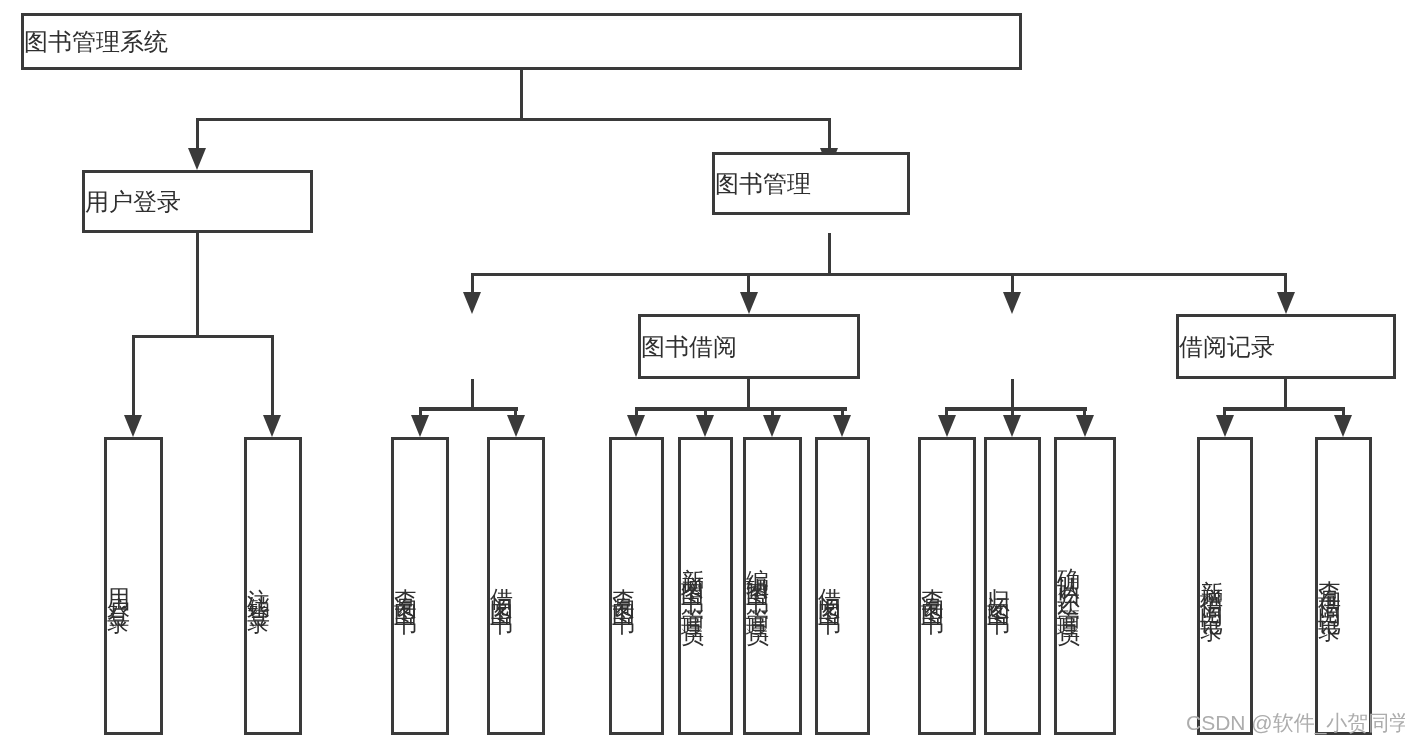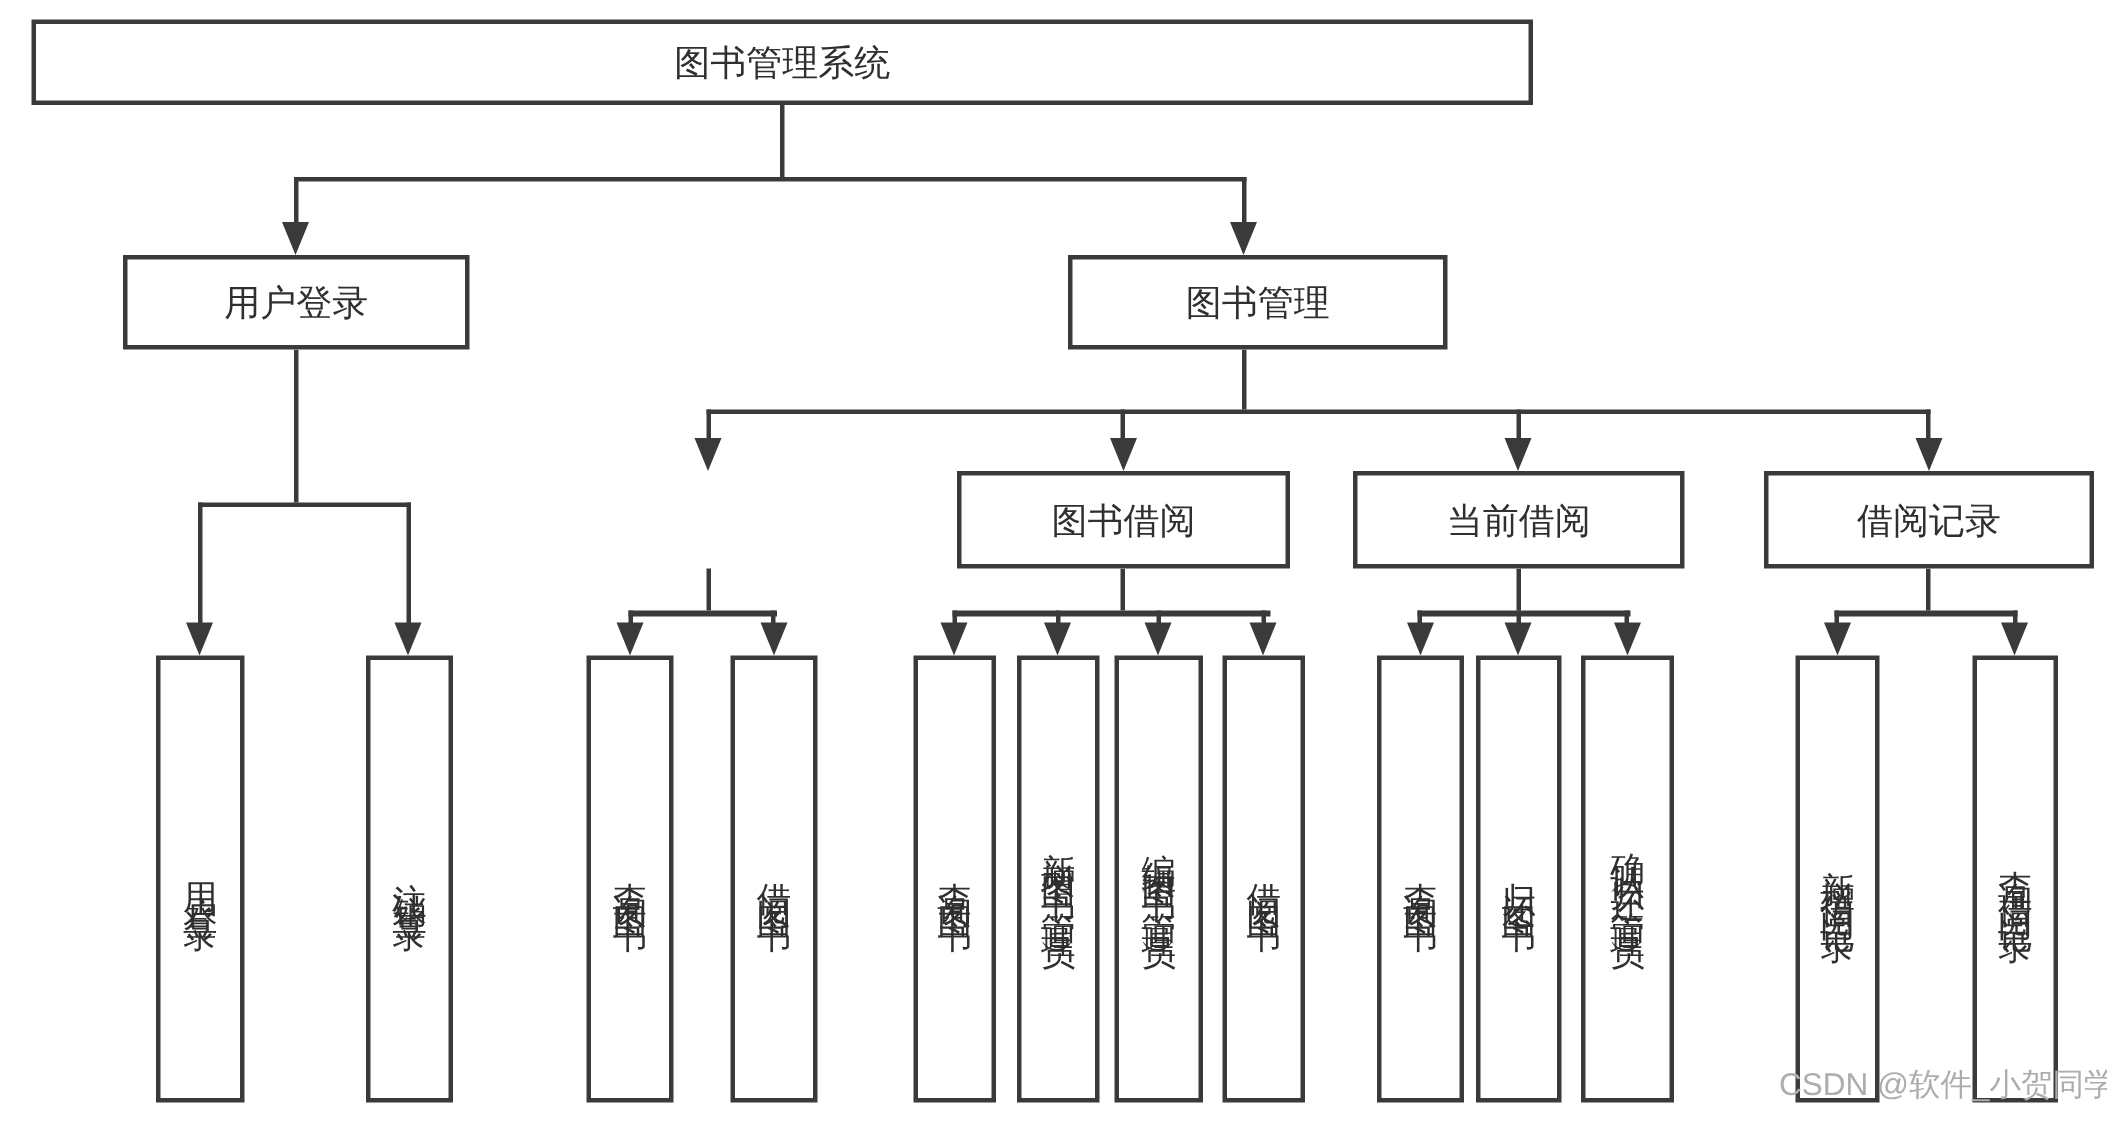--- a/index.html
+++ b/index.html
@@ -17,21 +17,21 @@
     font-family: "Liberation Sans", sans-serif;
     overflow: hidden;
   }
   .bx {
     position: absolute;
     box-sizing: border-box;
     border: 3px solid var(--line);
     background: var(--background);
     display: flex;
     align-items: center;
-    justify-content: center;
+    justify-content: flex-start;
     color: var(--text);
     font-size: 24px;
     z-index: 2;
     white-space: nowrap;
   }
   .bx.v { font-size: 23px; }
   .bx.v .lbl {
     writing-mode: vertical-rl;
     text-orientation: mixed;
     letter-spacing: 8px;
@@ -73,21 +73,21 @@
   <div class="ln" style="left:520px;top:70px;width:3px;height:48px"></div>
   <div class="ln" style="left:196px;top:118px;width:635px;height:3px"></div>
   <div class="ln" style="left:196px;top:118px;width:3px;height:33px"></div>
   <div class="ar" style="left:188px;top:148px"></div>
   <div class="ln" style="left:828px;top:118px;width:3px;height:33px"></div>
   <div class="ar" style="left:820px;top:148px"></div>
 
   <div class="bx" style="left:82px;top:170px;width:231px;height:63px">
     <span class="lbl">用户登录</span>
   </div>
-  <div class="bx" style="left:712px;top:170px;width:253px;height:63px">
+  <div class="bx" style="left:712px;top:152px;width:198px;height:63px">
     <span class="lbl">图书管理</span>
   </div>
 
   <div class="ln" style="left:196px;top:233px;width:3px;height:102px"></div>
   <div class="ln" style="left:132px;top:335px;width:142px;height:3px"></div>
   <div class="ln" style="left:132px;top:335px;width:3px;height:82px"></div>
   <div class="ar" style="left:124px;top:415px"></div>
   <div class="ln" style="left:271px;top:335px;width:3px;height:82px"></div>
   <div class="ar" style="left:263px;top:415px"></div>
 
@@ -97,23 +97,20 @@
   <div class="ar" style="left:463px;top:292px"></div>
   <div class="ln" style="left:747px;top:273px;width:3px;height:21px"></div>
   <div class="ar" style="left:740px;top:292px"></div>
   <div class="ln" style="left:1011px;top:273px;width:3px;height:21px"></div>
   <div class="ar" style="left:1003px;top:292px"></div>
   <div class="ln" style="left:1284px;top:273px;width:3px;height:21px"></div>
   <div class="ar" style="left:1277px;top:292px"></div>
 
   <div class="bx" style="left:638px;top:314px;width:222px;height:65px">
     <span class="lbl">图书借阅</span>
-  </div>
-  <div class="bx" style="left:902px;top:314px;width:221px;height:65px">
-    <span class="lbl">当前借阅</span>
   </div>
   <div class="bx" style="left:1176px;top:314px;width:220px;height:65px">
     <span class="lbl">借阅记录</span>
   </div>
 
   <div class="ln" style="left:471px;top:379px;width:3px;height:28px"></div>
   <div class="ln" style="left:419px;top:407px;width:99px;height:4px"></div>
   <div class="ln" style="left:419px;top:407px;width:3px;height:10px"></div>
   <div class="ar" style="left:411px;top:415px"></div>
   <div class="ln" style="left:514px;top:407px;width:3px;height:10px"></div>

